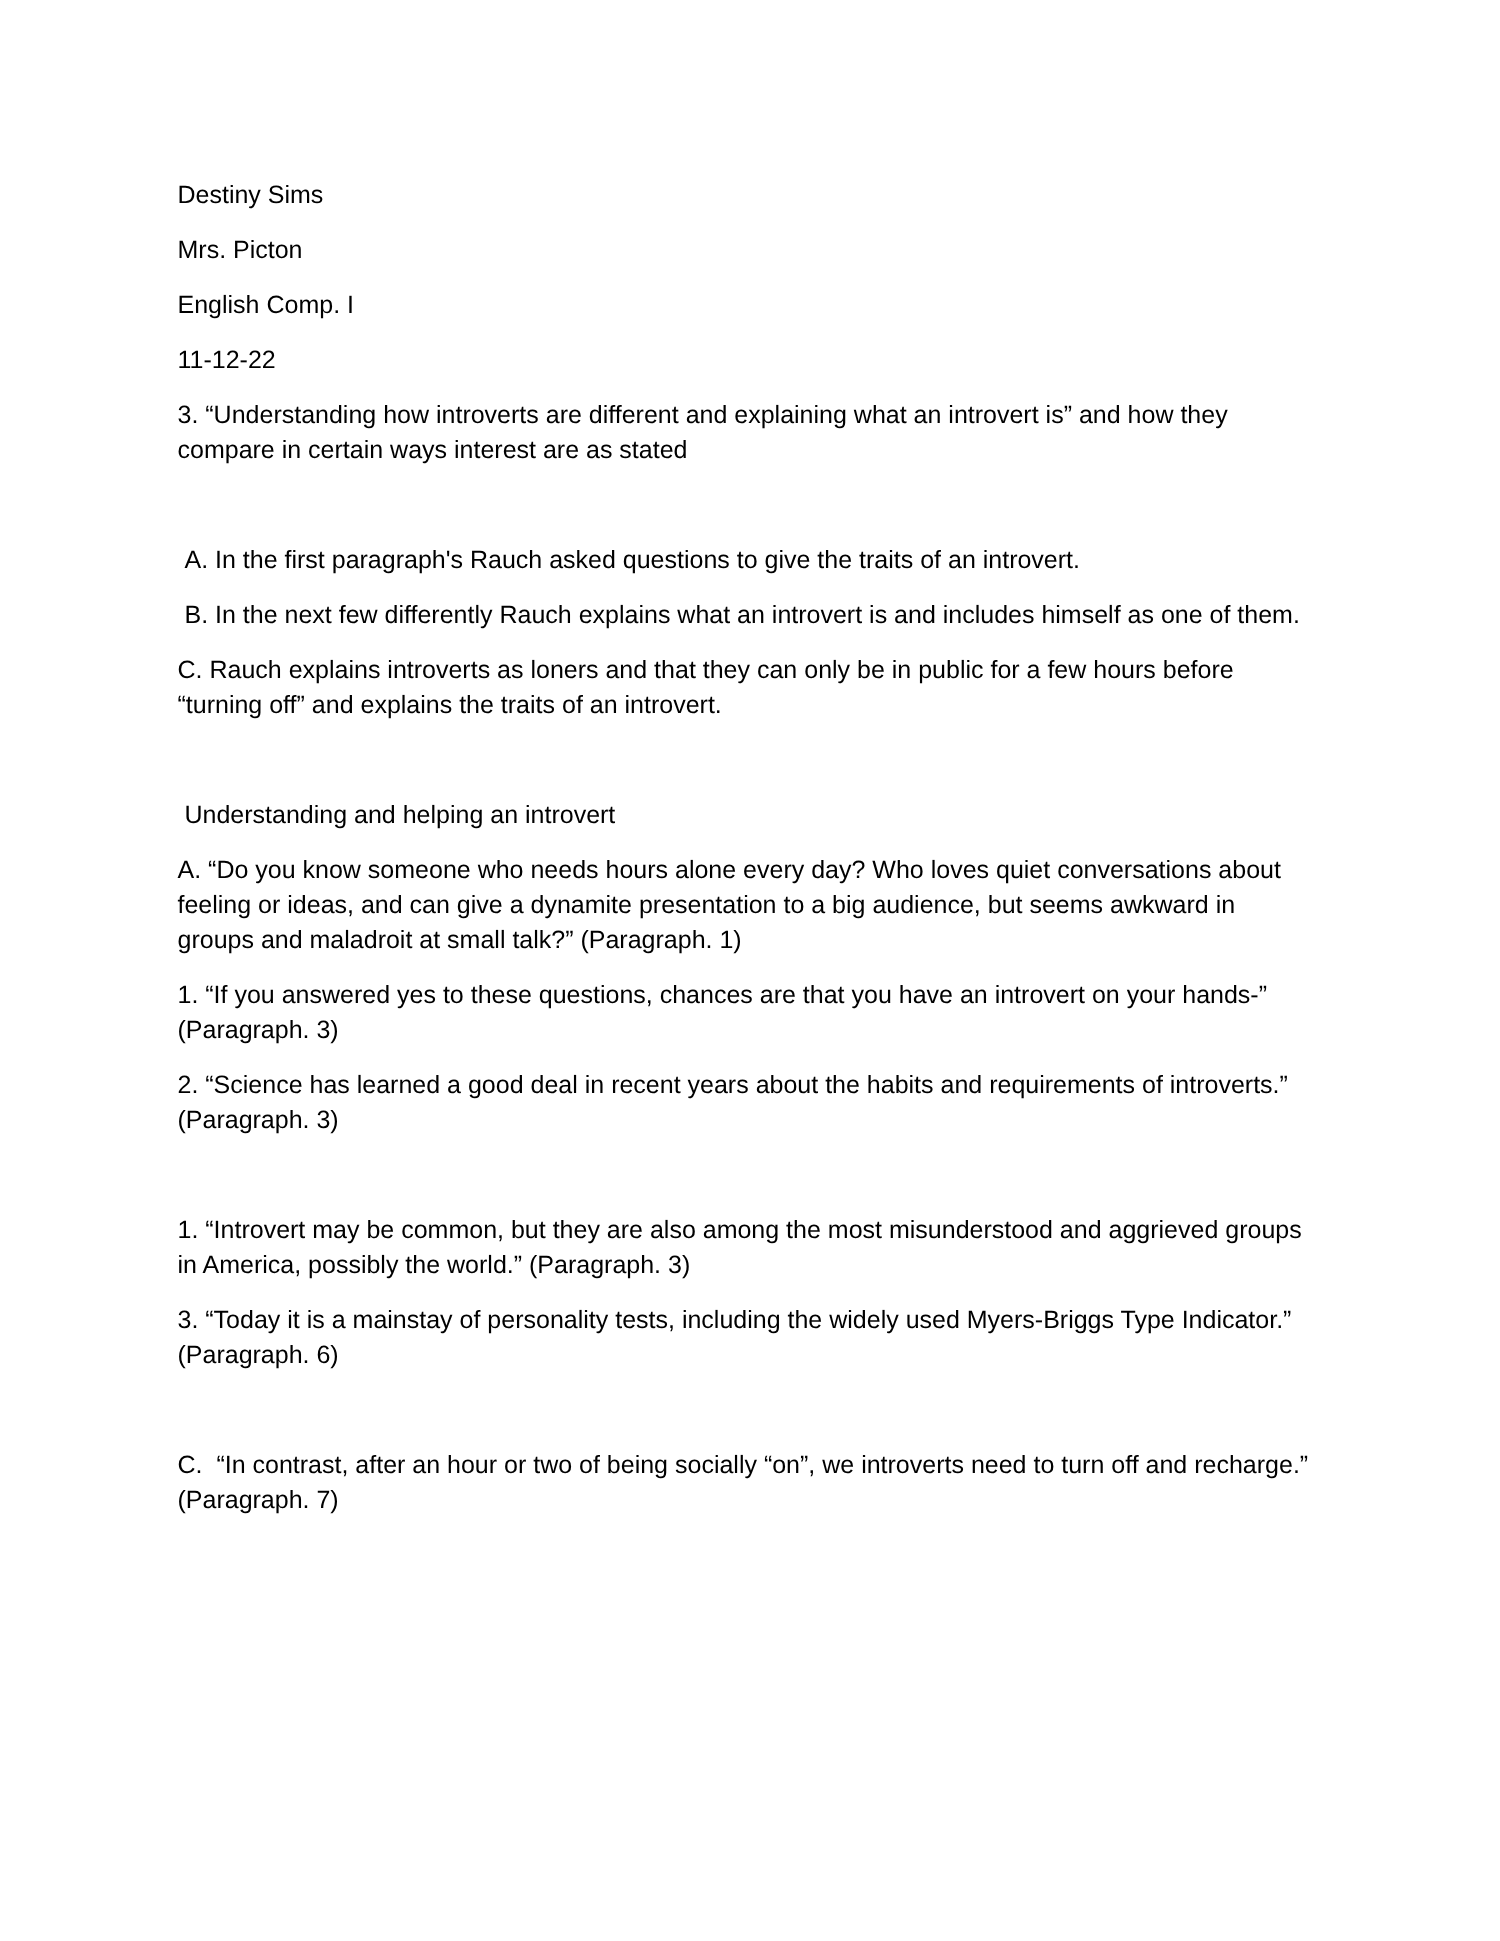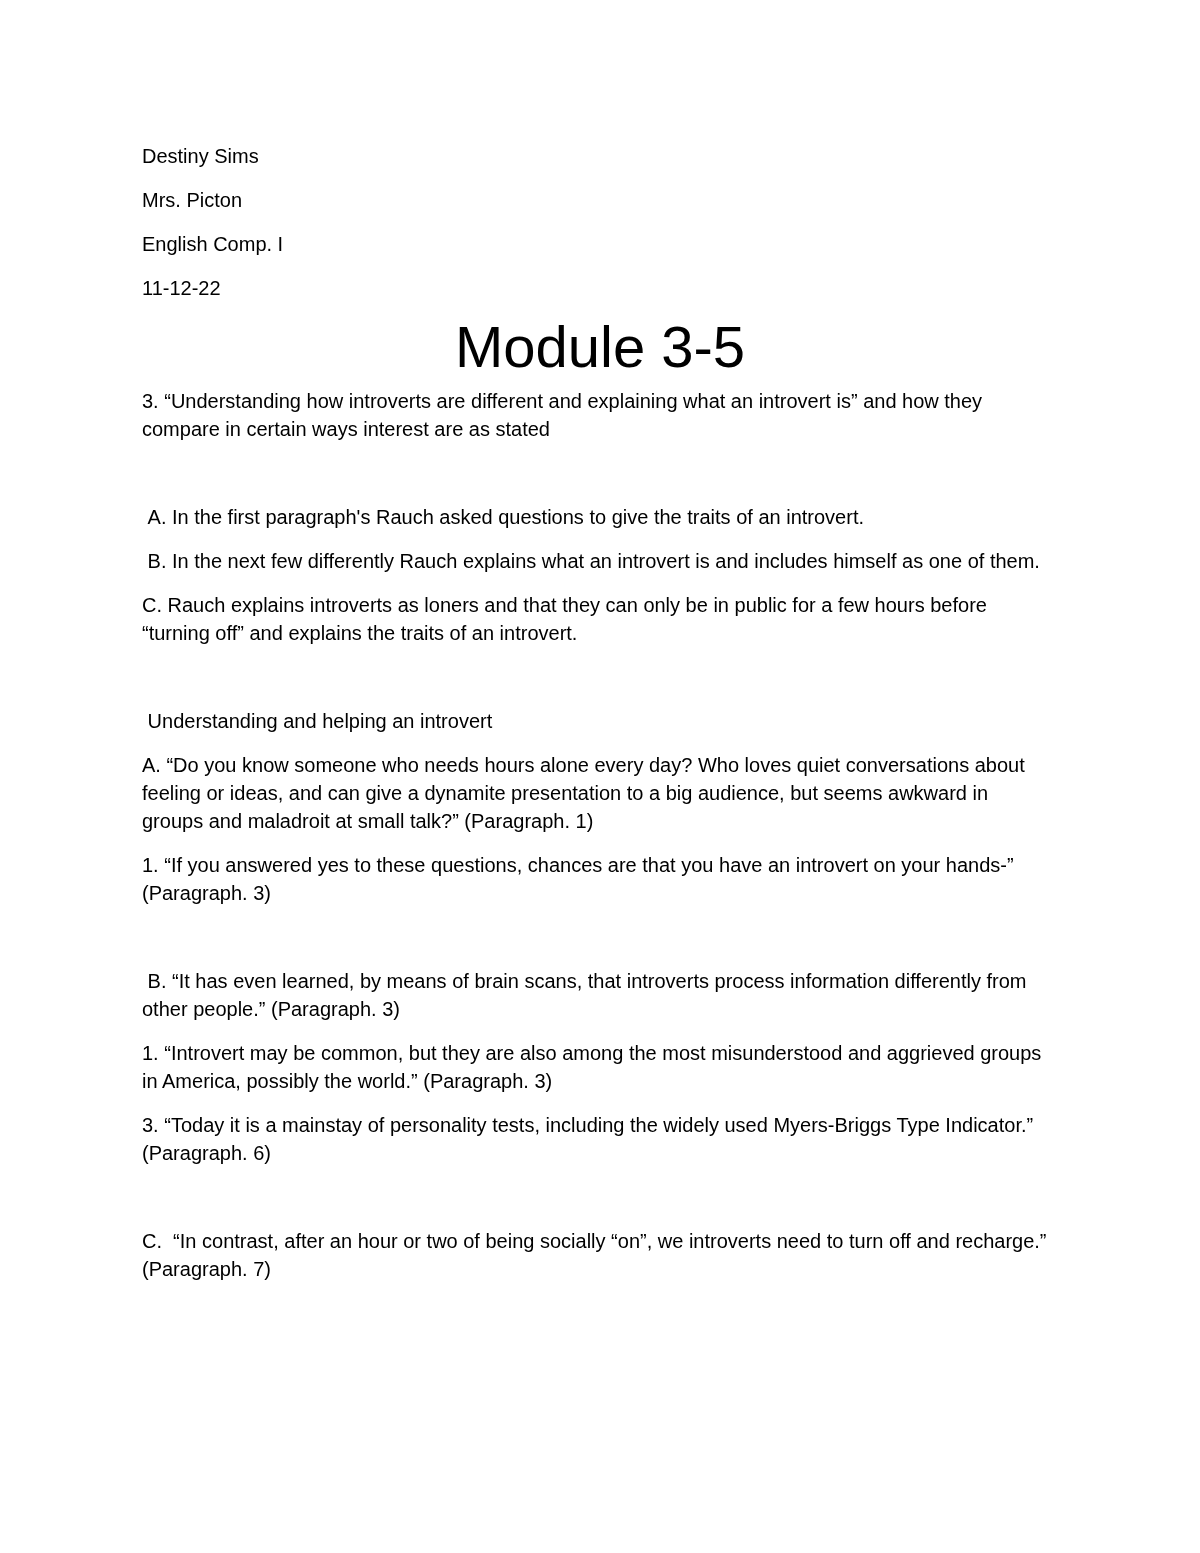--- a/index.html
+++ b/index.html
@@ -43,31 +43,30 @@
 </head>
 <body>
 
 <div class="page">
 
   <p class="line">Destiny Sims</p>
   <p class="line">Mrs. Picton</p>
   <p class="line">English Comp. I</p>
   <p class="line">11-12-22</p>
 
-  <h1 class="title">Module 3-5</h1>
 
   <p class="line">3. “Understanding how introverts are different and explaining what an introvert is” and how they compare in certain ways interest are as stated</p>
   <p class="line"></p>
   <p class="line"> A. In the first paragraph's Rauch asked questions to give the traits of an introvert.</p>
   <p class="line"> B. In the next few differently Rauch explains what an introvert is and includes himself as one of them.</p>
   <p class="line">C. Rauch explains introverts as loners and that they can only be in public for a few hours before “turning off” and explains the traits of an introvert.</p>
   <p class="line"></p>
   <p class="line"> Understanding and helping an introvert</p>
   <p class="line">A. “Do you know someone who needs hours alone every day? Who loves quiet conversations about feeling or ideas, and can give a dynamite presentation to a big audience, but seems awkward in groups and maladroit at small talk?” (Paragraph. 1)</p>
   <p class="line">1. “If you answered yes to these questions, chances are that you have an introvert on your hands-” (Paragraph. 3)</p>
+  <p class="line">2. “Science has learned a good deal in recent years about the habits and requirements of introverts.” (Paragraph. 3)</p>
   <p class="line"></p>
-  <p class="line"> B. “It has even learned, by means of brain scans, that introverts process information differently from other people.” (Paragraph. 3)</p>
   <p class="line">1. “Introvert may be common, but they are also among the most misunderstood and aggrieved groups in America, possibly the world.” (Paragraph. 3)</p>
   <p class="line">3. “Today it is a mainstay of personality tests, including the widely used Myers-Briggs Type Indicator.” (Paragraph. 6)</p>
   <p class="line"></p>
   <p class="line">C.  “In contrast, after an hour or two of being socially “on”, we introverts need to turn off and recharge.” (Paragraph. 7)</p>
 
 </div>
 
 </body></html>

